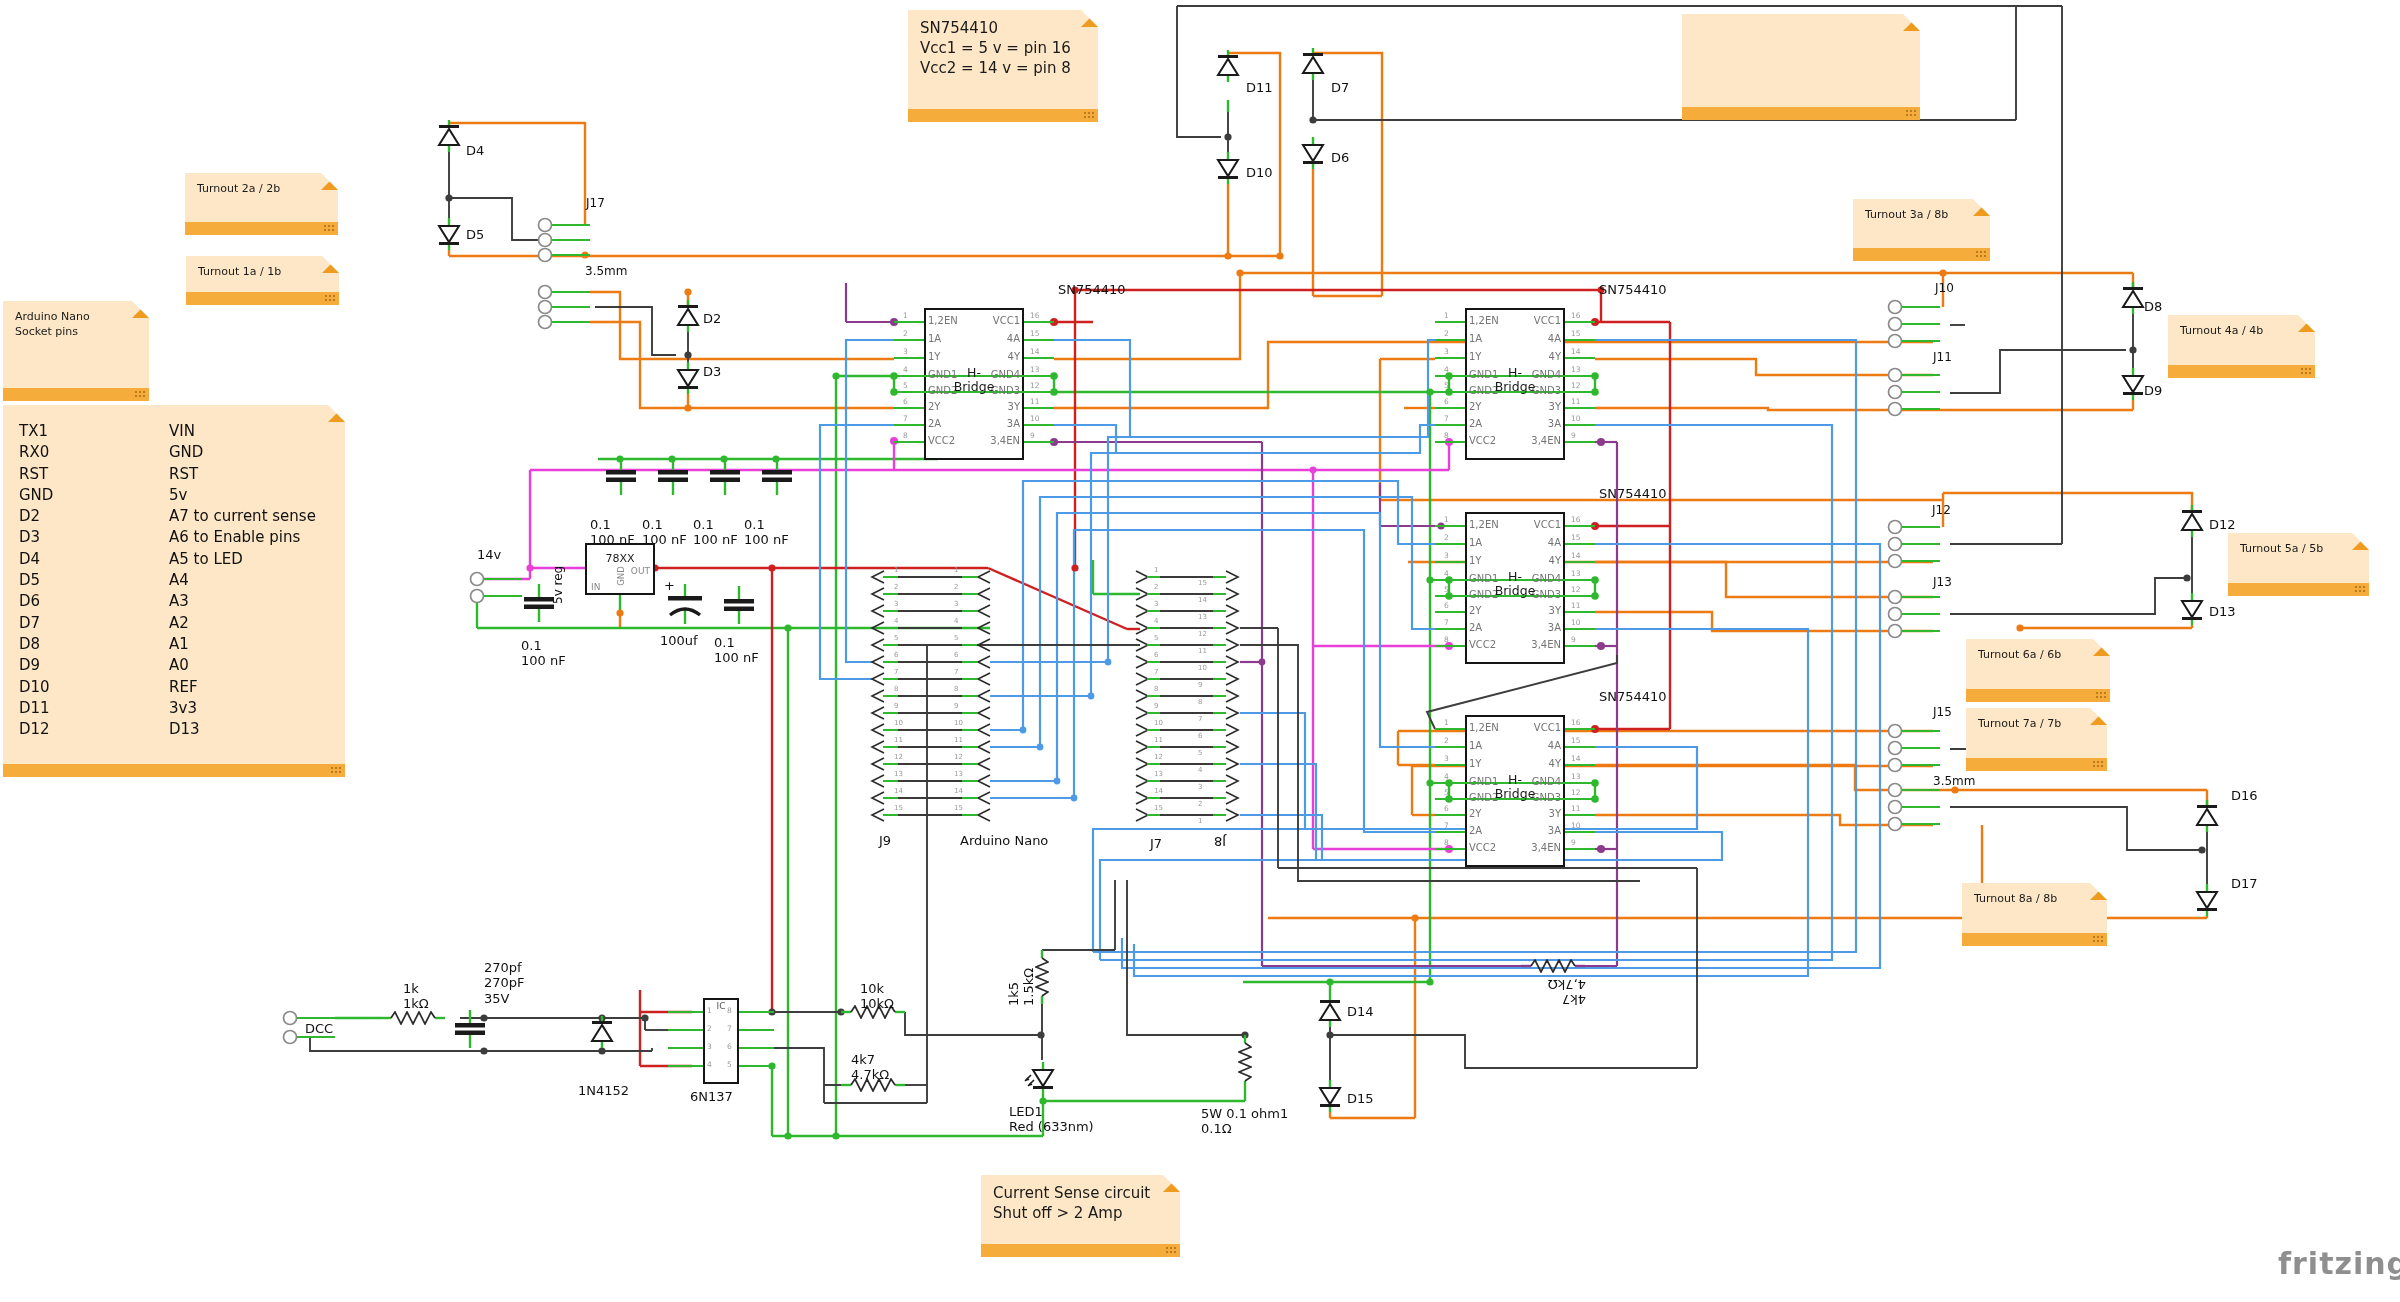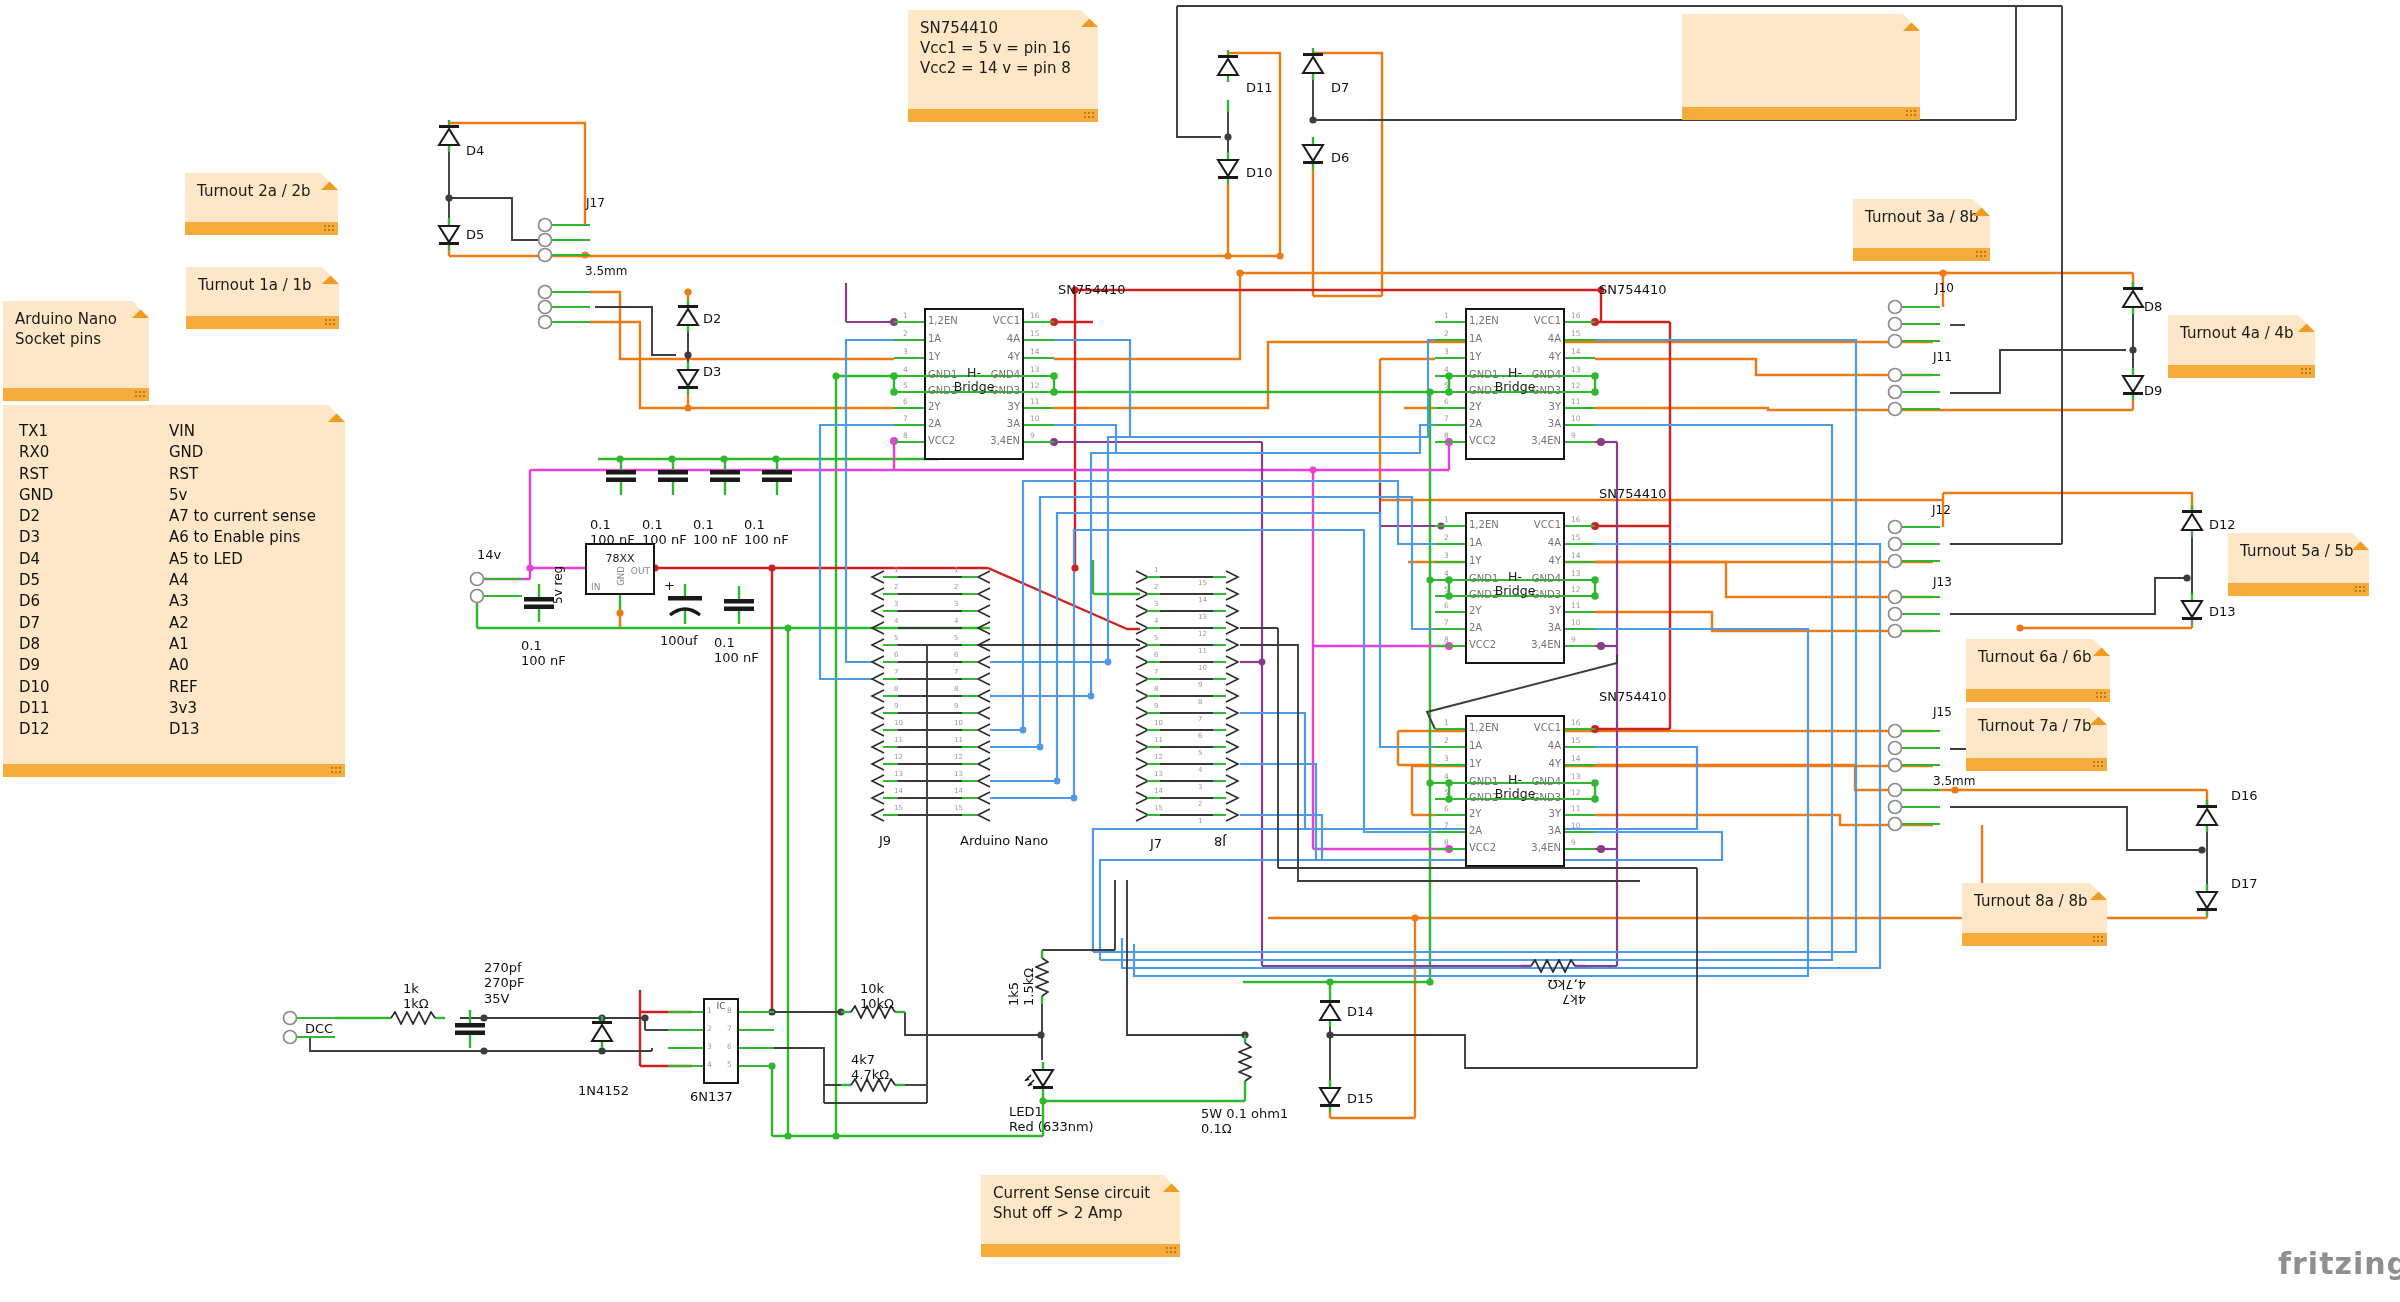--- a/index.html
+++ b/index.html
@@ -2,21 +2,21 @@
 <html><head>
 <meta charset="utf-8">
 <style>
   html,body{margin:0;padding:0;background:#fff;}
   .canvas{position:relative;width:2400px;height:1302px;background:#fff;overflow:hidden;
           font-family:"DejaVu Sans",sans-serif;color:#111;}
   .wires{position:absolute;left:0;top:0;z-index:1;}
   
   .note{position:absolute;background:#fde7c6;z-index:3;
         clip-path:polygon(0 0,calc(100% - 17px) 0,100% 17px,100% 100%,0 100%);}
-  .note .ntext{position:absolute;left:12px;top:9px;right:8px;font-size:15px;line-height:1.32;
+  .note .ntext{position:absolute;left:12px;top:9px;right:8px;font-size:11px;line-height:1.32;
         white-space:pre-line;color:#1a1a1a;}
   .note.ns .ntext{font-size:15px;}
   .note .bar{position:absolute;left:0;right:0;bottom:0;height:13px;background:#f6ac3a;}
   .note .fold{position:absolute;right:0;top:0;width:0;height:0;border-style:solid;
         border-width:0 0 17px 17px;border-color:transparent transparent #ef9b1f transparent;}
   .note .grip{position:absolute;right:3px;bottom:2px;width:12px;height:9px;
         background-image:radial-gradient(circle,#b97a20 1px,transparent 1.3px);background-size:4px 4px;}
   .plcol{position:absolute;z-index:4;font-size:15px;line-height:21.3px;white-space:pre;color:#111;}
   
   .ic{position:absolute;width:160px;height:152px;z-index:4;}
@@ -372,21 +372,21 @@
       <i class="fold"></i>
       <b class="bar"></b>
       <u class="grip"></u>
     </div>
 <div class="note" style="left:185px;top:173px;width:153px;height:62px">
       <div class="ntext">Turnout 2a / 2b</div>
       <i class="fold"></i>
       <b class="bar"></b>
       <u class="grip"></u>
     </div>
-<div class="note" style="left:186px;top:267px;width:153px;height:62px">
+<div class="note" style="left:186px;top:256px;width:153px;height:49px">
       <div class="ntext">Turnout 1a / 1b</div>
       <i class="fold"></i>
       <b class="bar"></b>
       <u class="grip"></u>
     </div>
 <div class="note" style="left:3px;top:301px;width:146px;height:100px">
       <div class="ntext">Arduino  Nano
 Socket pins</div>
       <i class="fold"></i>
       <b class="bar"></b>

